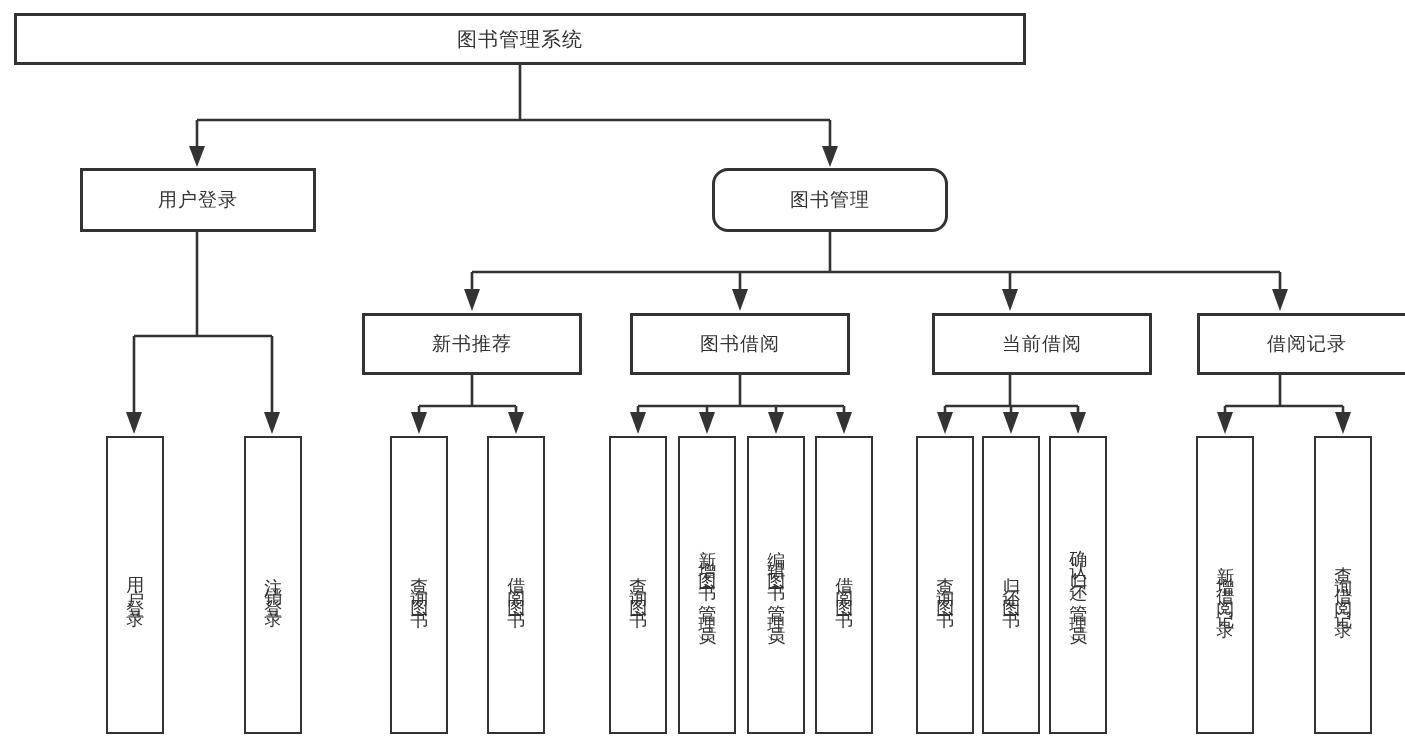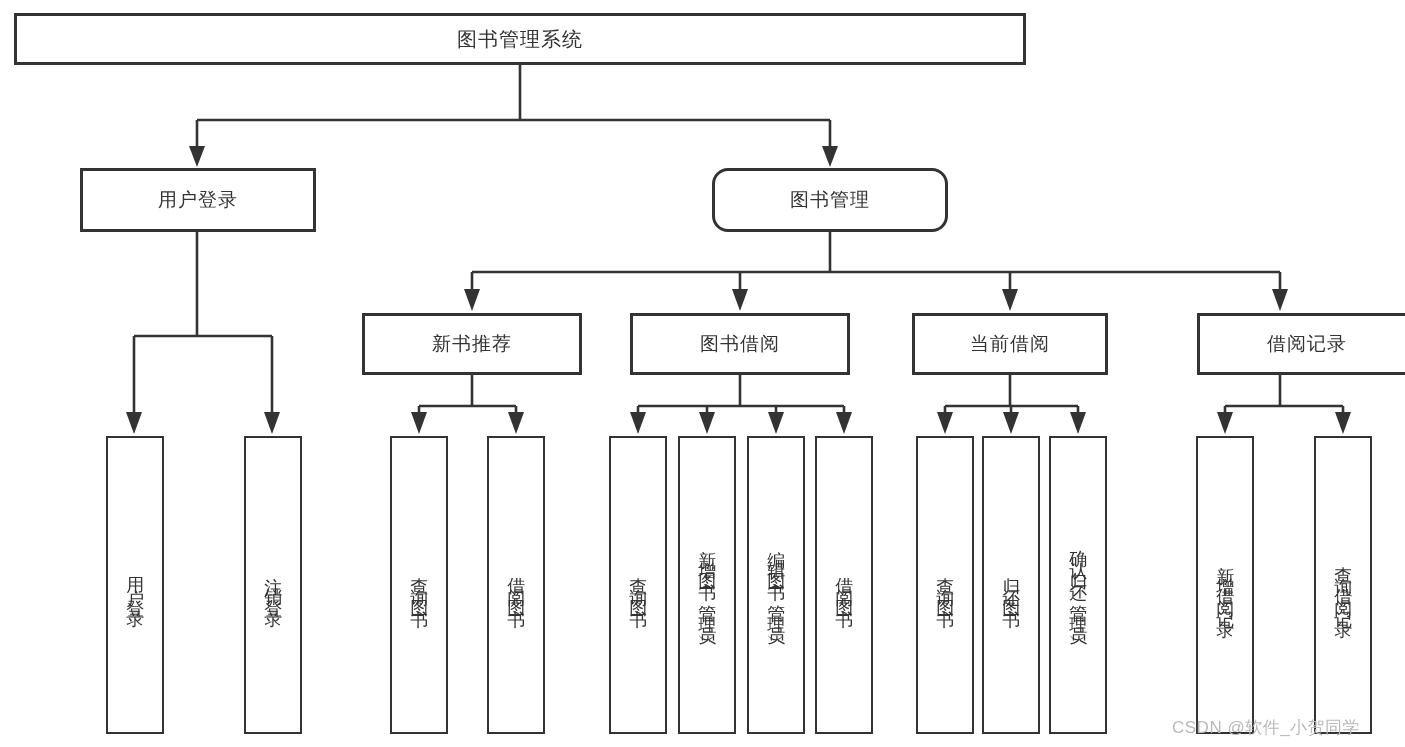--- a/index.html
+++ b/index.html
@@ -108,21 +108,21 @@
     </g>
   </svg>
 
   <div class="box root" style="left:14px; top:13px; width:1012px; height:52px;">图书管理系统</div>
 
   <div class="box" style="left:80px; top:168px; width:236px; height:64px;">用户登录</div>
   <div class="box" style="left:712px; top:168px; width:236px; height:64px;border-radius:16px;">图书管理</div>
 
   <div class="box" style="left:362px; top:313px; width:220px; height:62px;">新书推荐</div>
   <div class="box" style="left:630px; top:313px; width:220px; height:62px;">图书借阅</div>
-  <div class="box" style="left:912px; top:313px; width:196px; height:62px;text-align:center;">当前借阅</div>
+  <div class="box" style="left:932px; top:313px; width:220px; height:62px;text-align:center;">当前借阅</div>
   <div class="box" style="left:1170px; top:313px; width:220px; height:62px;margin-left:27px;">借阅记录</div>
 
   <div class="box vbox" style="left:106px; top:436px; width:58px; height:298px;">
     <span class="vtext">用户登录</span>
   </div>
   <div class="box vbox" style="left:244px; top:436px; width:58px; height:298px;">
     <span class="vtext">注销登录</span>
   </div>
 
   <div class="box vbox" style="left:390px; top:436px; width:58px; height:298px;">
@@ -155,15 +155,14 @@
     <span class="vtext">确认归还（管理员）</span>
   </div>
 
   <div class="box vbox" style="left:1196px; top:436px; width:58px; height:298px;">
     <span class="vtext">新增借阅记录</span>
   </div>
   <div class="box vbox" style="left:1314px; top:436px; width:58px; height:298px;">
     <span class="vtext">查询借阅记录</span>
   </div>
 
-  <div class="watermark">CSDN @软件_小贺同学</div>
 
 </div>
 
 </body></html>

